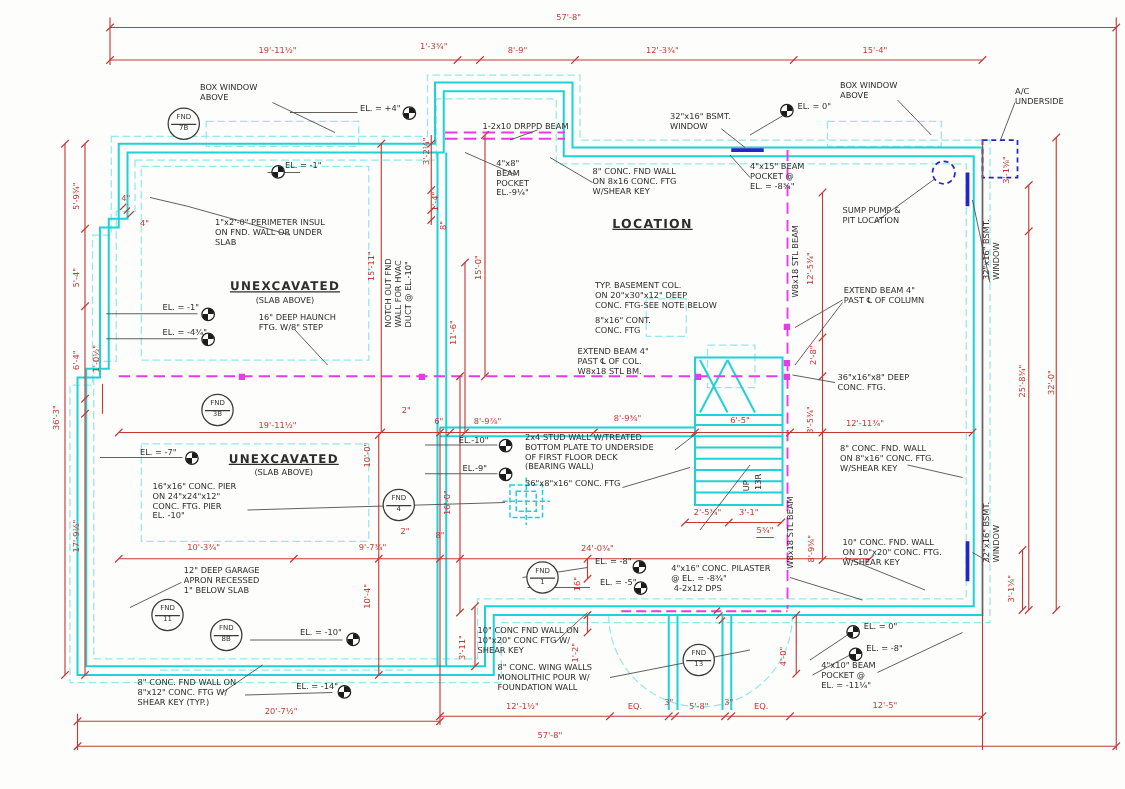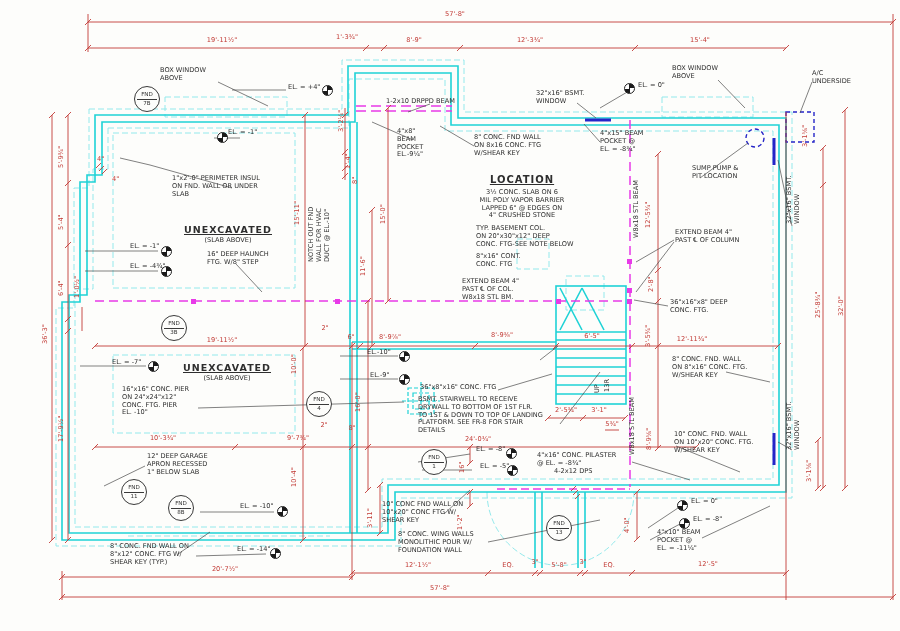--- a/index.html
+++ b/index.html
@@ -280,24 +280,20 @@
 <div class="fnd" style="left:546px;top:515px">
       <span class="a">FND</span>
       <span class="b">13</span>
     </div>
 
 <div class="t room c" style="left:228px;top:224px">UNEXCAVATED</div>
 <div class="t c" style="left:228px;top:237px">(SLAB ABOVE)</div>
 <div class="t room c" style="left:227px;top:362px">UNEXCAVATED</div>
 <div class="t c" style="left:227px;top:375px">(SLAB ABOVE)</div>
 <div class="t title c" style="left:522px;top:174px">LOCATION</div>
-<div class="t c ctr" style="left:522px;top:189px">3½ CONC. SLAB ON 6
-MIL POLY VAPOR BARRIER
-LAPPED 6" @ EDGES ON
-4" CRUSHED STONE</div>
 
 <div class="t" style="left:160px;top:67px">BOX WINDOW
 ABOVE</div>
 <div class="t" style="left:672px;top:65px">BOX WINDOW
 ABOVE</div>
 <div class="t" style="left:812px;top:70px">A/C
 UNDERSIDE</div>
 <div class="t" style="left:386px;top:98px">1-2x10 DRPPD BEAM</div>
 <div class="t" style="left:397px;top:128px">4"x8"
 BEAM
@@ -319,55 +315,54 @@
 <div class="t" style="left:462px;top:278px">EXTEND BEAM 4"
 PAST ℄ OF COL.
 W8x18 STL BM.</div>
 <div class="t" style="left:675px;top:229px">EXTEND BEAM 4"
 PAST ℄ OF COLUMN</div>
 <div class="t" style="left:670px;top:299px">36"x16"x8" DEEP
 CONC. FTG.</div>
 <div class="t" style="left:672px;top:356px">8" CONC. FND. WALL
 ON 8"x16" CONC. FTG.
 W/SHEAR KEY</div>
-<div class="t" style="left:692px;top:165px">SUMP PUMP &amp;
+<div class="t" style="left:674px;top:165px">SUMP PUMP &amp;
 PIT LOCATION</div>
 <div class="t" style="left:172px;top:175px">1"x2'-0" PERIMETER INSUL
 ON FND. WALL OR UNDER
 SLAB</div>
 <div class="t" style="left:207px;top:251px">16" DEEP HAUNCH
 FTG. W/8" STEP</div>
 <div class="t v" style="left:308px;top:262px">NOTCH OUT FND
 WALL FOR HVAC
 DUCT @ EL.-10"</div>
 <div class="t" style="left:122px;top:386px">16"x16" CONC. PIER
 ON 24"x24"x12"
 CONC. FTG. PIER
 EL. -10"</div>
 <div class="t" style="left:147px;top:453px">12" DEEP GARAGE
 APRON RECESSED
 1" BELOW SLAB</div>
 <div class="t" style="left:110px;top:543px">8" CONC. FND WALL ON
 8"x12" CONC. FTG W/
 SHEAR KEY (TYP.)</div>
+<div class="t" style="left:420px;top:347px">2x4 STUD WALL W/TREATED
+BOTTOM PLATE TO UNDERSIDE
+OF FIRST FLOOR DECK
+(BEARING WALL)</div>
 <div class="t" style="left:420px;top:384px">36"x8"x16" CONC. FTG</div>
-<div class="t" style="left:418px;top:396px">BSMT. STAIRWELL TO RECEIVE
-DRYWALL TO BOTTOM OF 1ST FLR.
-TO 1ST &amp; DOWN TO TOP OF LANDING
-PLATFORM. SEE FR-8 FOR STAIR
-DETAILS</div>
 <div class="t" style="left:382px;top:501px">10" CONC FND WALL ON
 10"x20" CONC FTG W/
 SHEAR KEY</div>
 <div class="t" style="left:398px;top:531px">8" CONC. WING WALLS
 MONOLITHIC POUR W/
 FOUNDATION WALL</div>
 <div class="t" style="left:537px;top:452px">4"x16" CONC. PILASTER
 @ EL. = -8¾"</div>
-<div class="t" style="left:554px;top:468px">4-2x12 DPS</div>
+<div class="t" style="left:539px;top:468px">4-2x12 DPS</div>
 <div class="t" style="left:674px;top:431px">10" CONC. FND. WALL
 ON 10"x20" CONC. FTG.
 W/SHEAR KEY</div>
 <div class="t" style="left:657px;top:529px">4"x10" BEAM
 POCKET @
 EL. = -11¼"</div>
 <div class="t v" style="left:786px;top:224px">32"x16" BSMT.
 WINDOW</div>
 <div class="t v" style="left:786px;top:450px">32"x16" BSMT.
 WINDOW</div>

